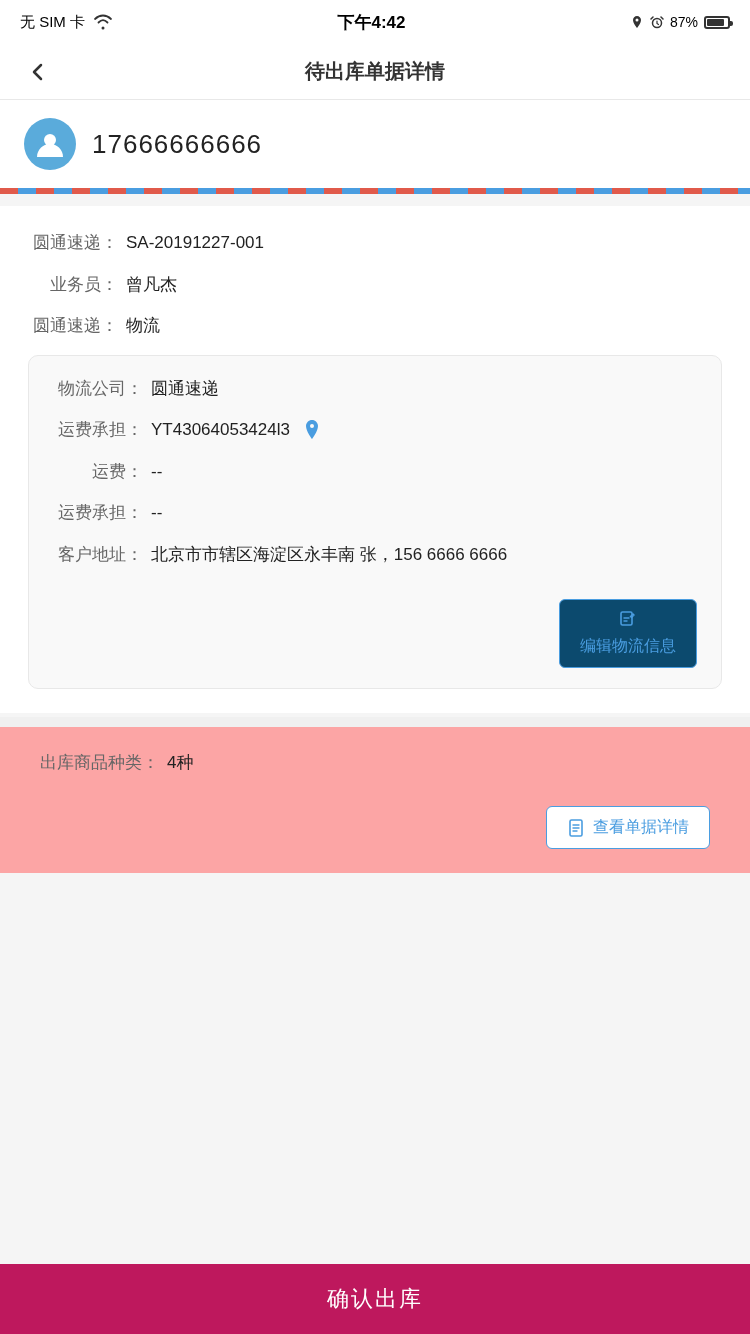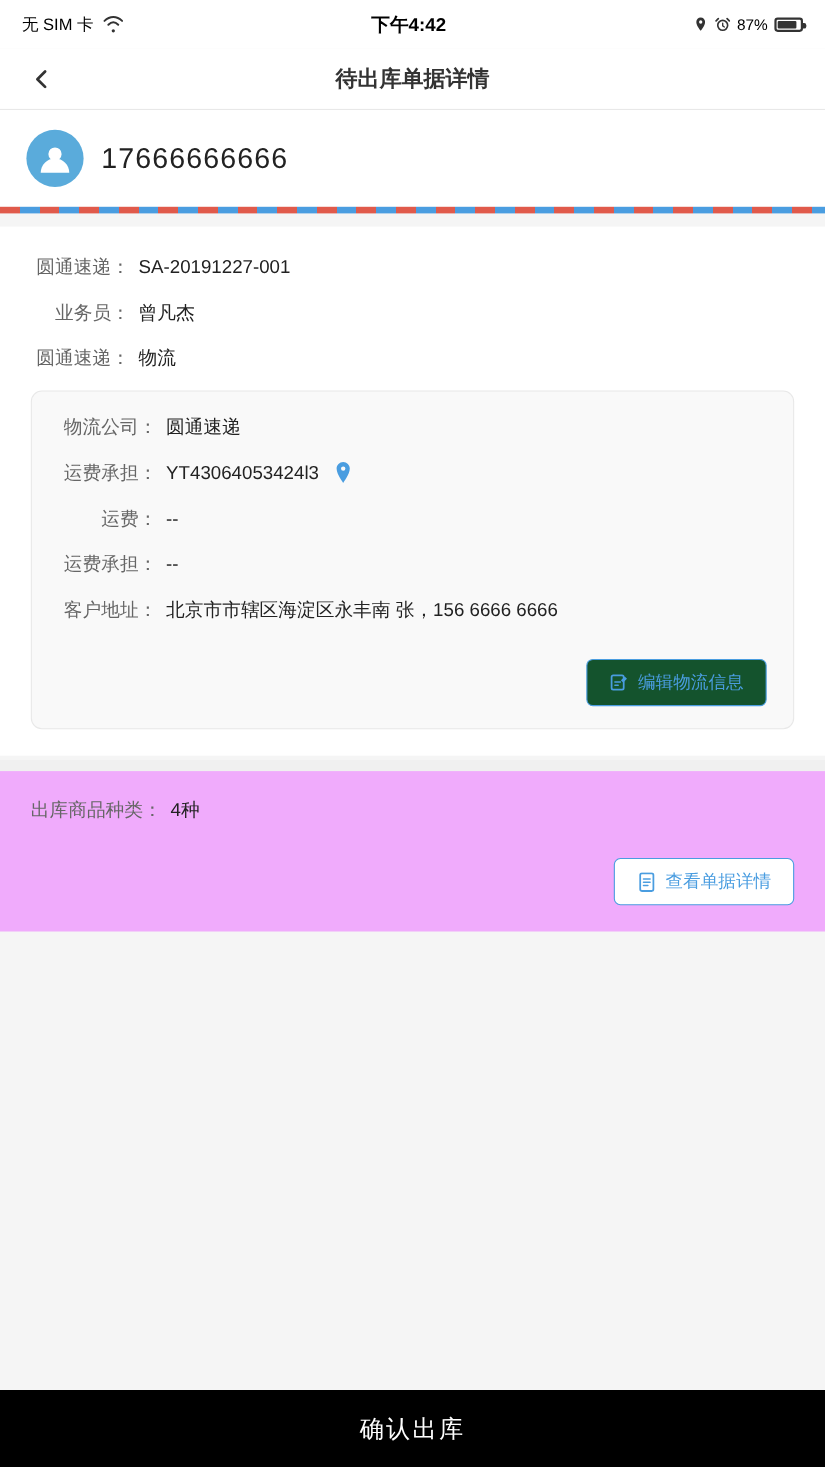--- a/index.html
+++ b/index.html
@@ -193,42 +193,43 @@
     .edit-logistics-btn {
       display: inline-flex;
       align-items: center;
       gap: 8px;
       border: 1px solid #4a9de0;
       border-radius: 6px;
       padding: 10px 20px;
       color: #4a9de0;
       font-size: 16px;
       cursor: pointer;
-      background: #14532d;
+      background: #0c4a6e;
       float: right;
       margin-top: 16px;
+      flex-direction: column;
     }
     .edit-logistics-btn svg {
       width: 18px;
       height: 18px;
       fill: none;
       stroke: #4a9de0;
       stroke-width: 1.8;
     }
 
     .section-divider {
       height: 10px;
       background: #f0f0f0;
       margin-top: 4px;
     }
 
     
     .goods-section {
-      background: #f0abfc;
-      padding: 24px 28px;
+      background: #fca5a5;
+      padding: 24px 40px;
     }
     .goods-row {
       display: flex;
       align-items: center;
       margin-bottom: 16px;
       font-size: 17px;
     }
     .goods-row:last-child { margin-bottom: 0; }
     .goods-label {
       color: #666;
@@ -269,21 +270,21 @@
       clear: both;
     }
 
     
     .confirm-btn {
       position: fixed;
       bottom: 0;
       left: 0;
       width: 750px;
       height: 70px;
-      background: #000000;
+      background: #be185d;
       color: #fff;
       font-size: 22px;
       font-weight: 500;
       display: flex;
       align-items: center;
       justify-content: center;
       cursor: pointer;
       border: none;
       letter-spacing: 2px;
     }

